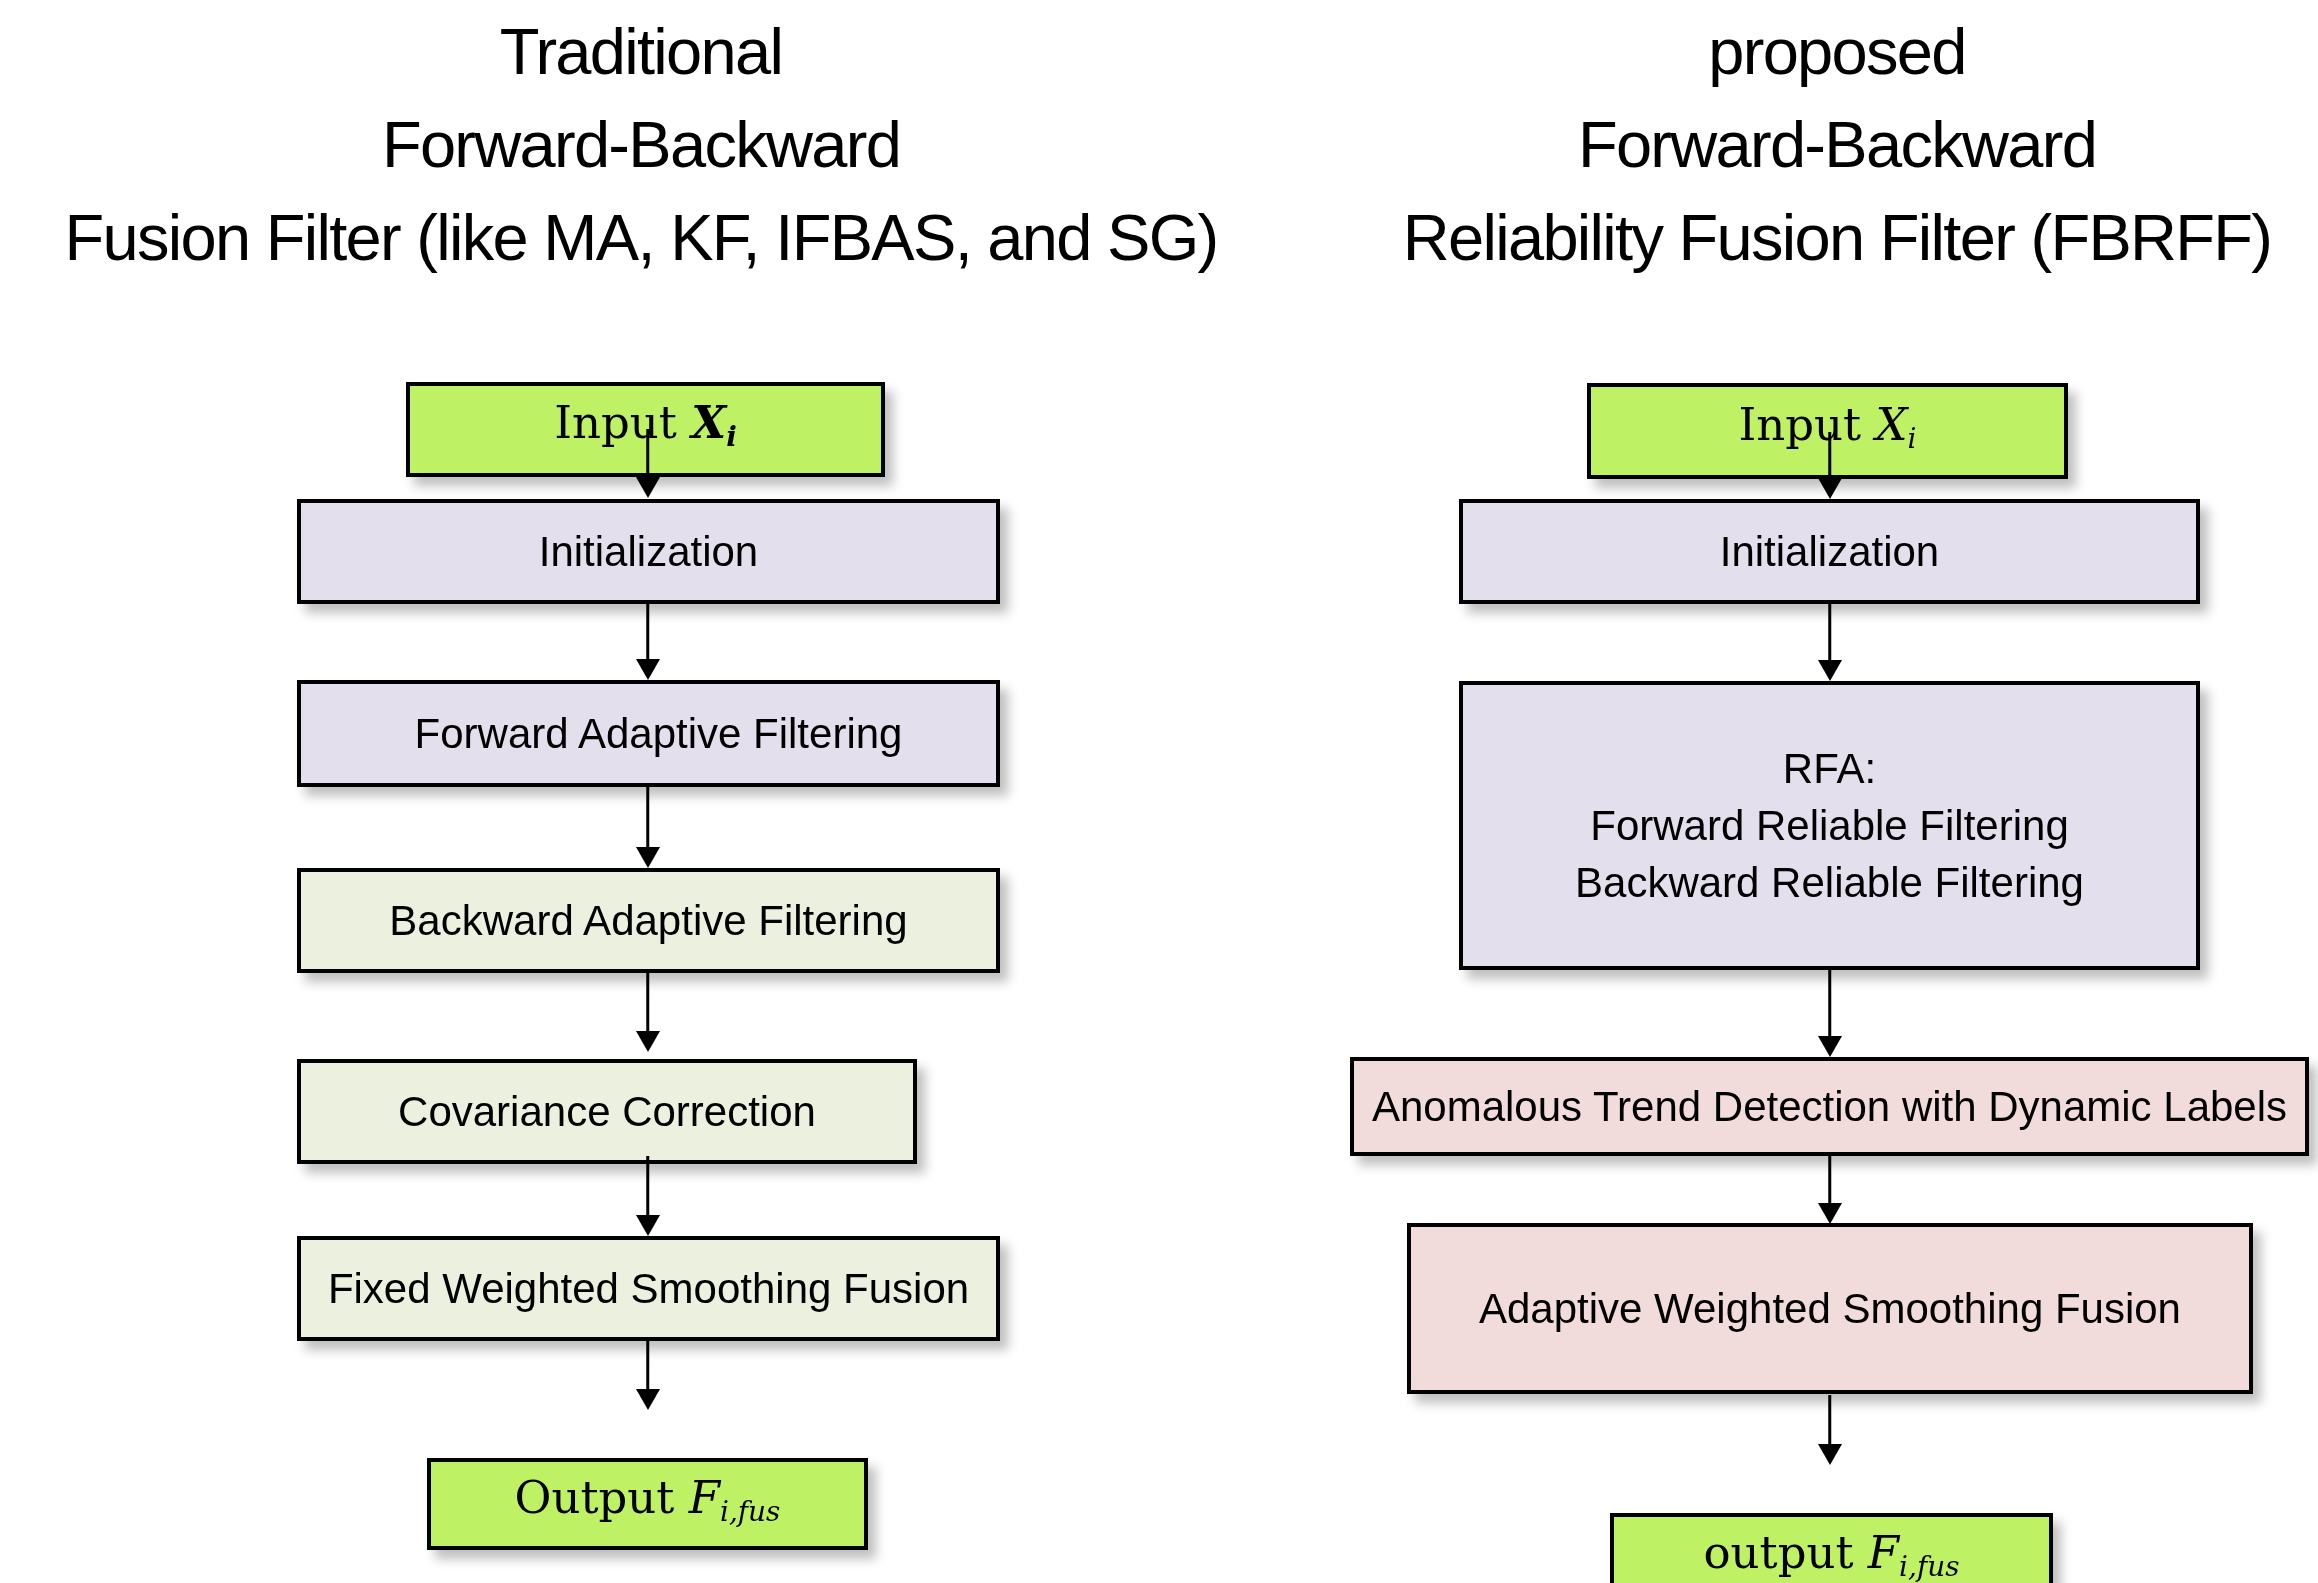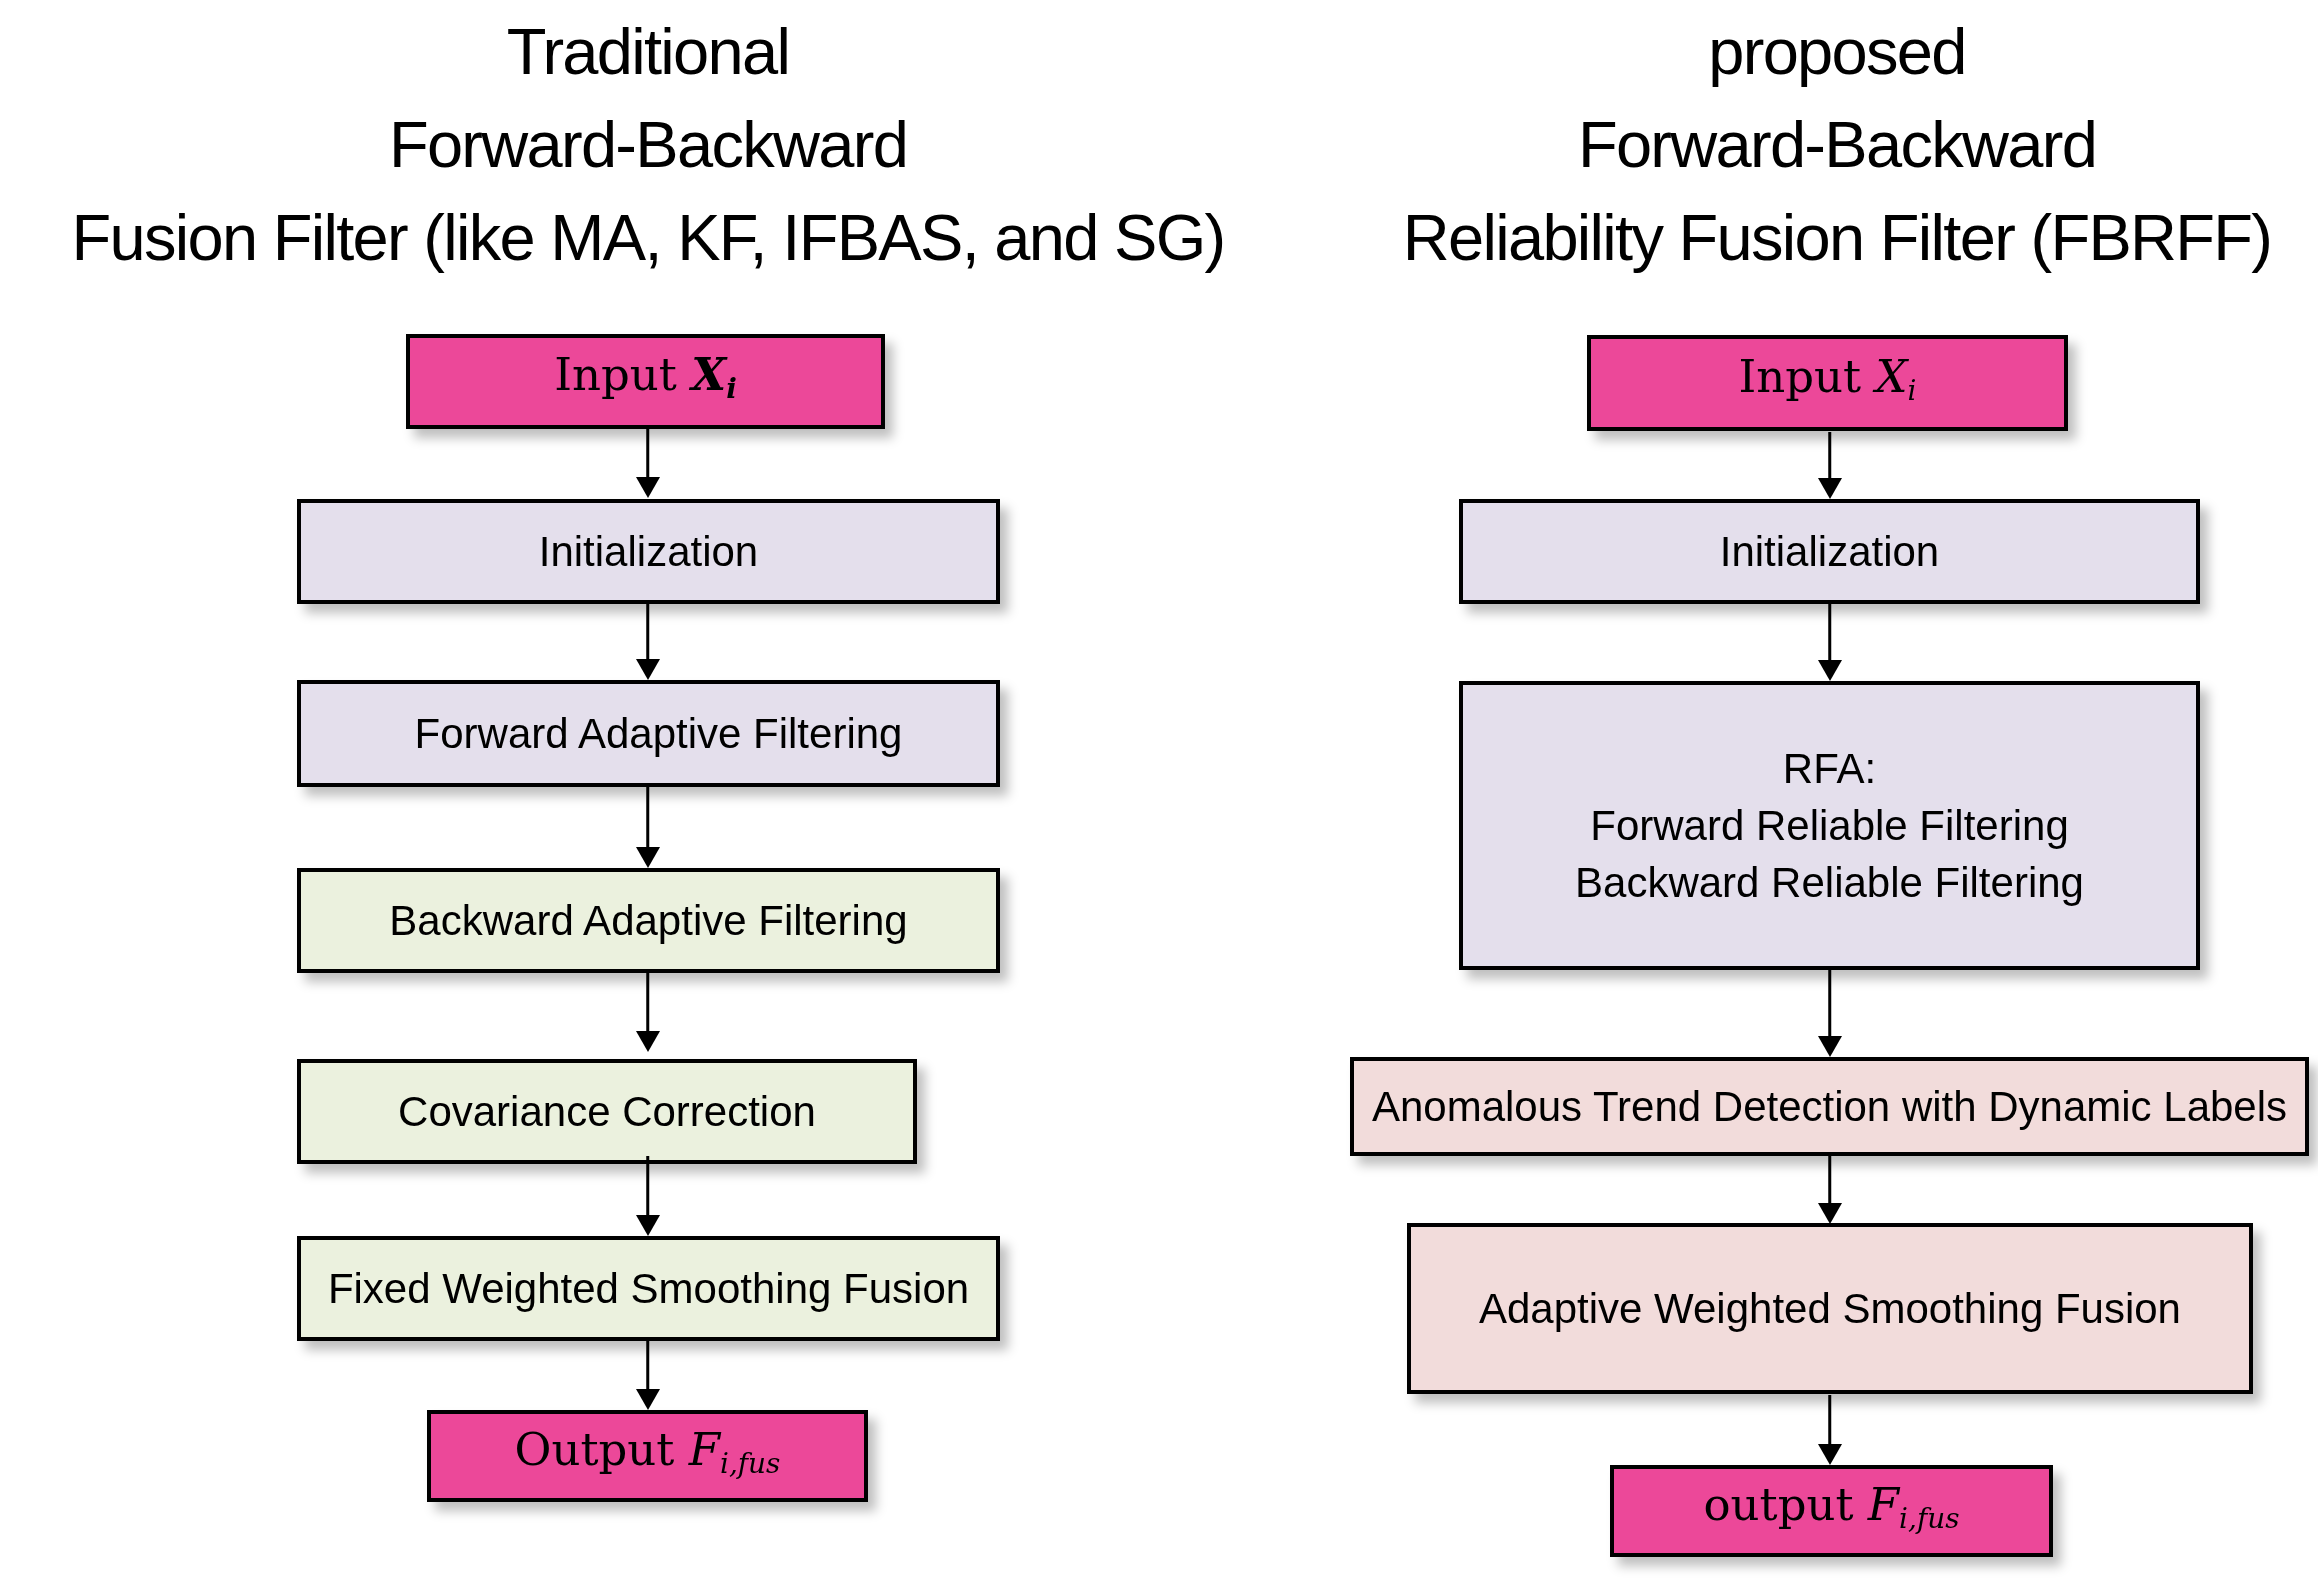--- a/index.html
+++ b/index.html
@@ -15,39 +15,39 @@
     position:absolute;
     top:4.7px;
     text-align:center;
     font-size:65px;
     line-height:93px;
     letter-spacing:-1.7px;
     color:#000;
     white-space:nowrap;
   }
   .col-title .tline{display:block;}
-  #title-traditional{left:18px;width:1260px;text-align:center;}
+  #title-traditional{left:11px;width:1260px;text-align:center;}
   #title-proposed{left:1353px;width:968px;}
 
   .node{
     position:absolute;
     box-sizing:border-box;
     border:4.1px solid #000;
     display:flex;
     flex-direction:column;
     align-items:center;
     justify-content:center;
     text-align:center;
     font-size:42px;
     line-height:57px;
     box-shadow:8.2px 9.3px 10.5px rgba(0,0,0,0.25);
     white-space:nowrap;
   }
   .node .line{display:block;}
-  .fill-blue{background:#ec4899;}
+  .fill-blue{background:#bef264;margin-top:48px;}
   .fill-lavender{background:#e4dfec;}
   .fill-green{background:#ebf1de;}
   .fill-pink{background:#f2dcdb;text-align:center;}
 
   .node.math{font-family:"DejaVu Serif", serif;font-size:45px;}
   .seg-p{font-style:normal;}
   .seg-i{font-family:"DejaVu Serif", serif;font-style:italic;}
   .seg-bi{font-family:"DejaVu Serif", serif;font-style:italic;font-weight:bold;}
   .seg-is{font-family:"DejaVu Serif", serif;font-style:italic;font-size:0.62em;vertical-align:-0.28em;}
   .seg-bis{font-family:"DejaVu Serif", serif;font-style:italic;font-weight:bold;font-size:0.62em;vertical-align:-0.28em;}

